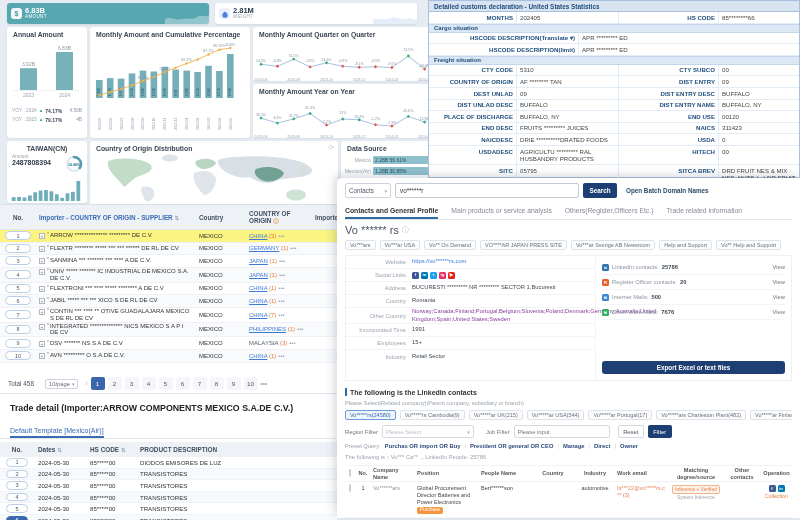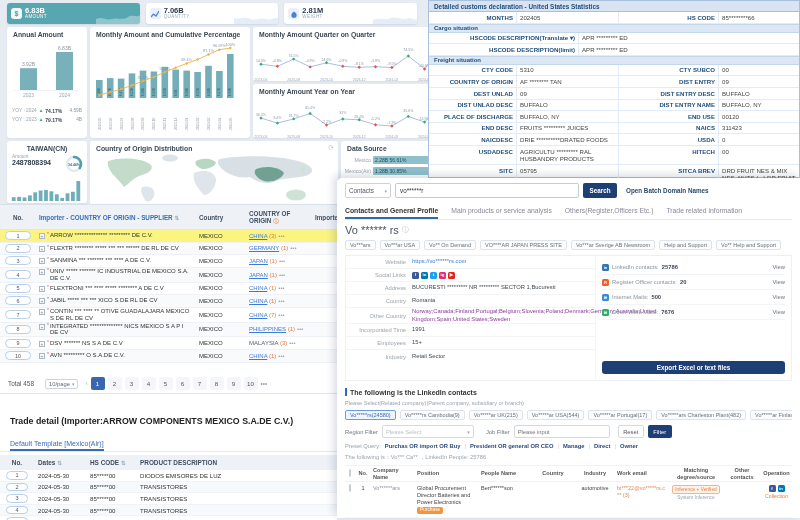--- a/index.html
+++ b/index.html
@@ -75,21 +75,21 @@
 .olink.plain-link{color:#55606c;text-decoration:none}
 .cnt{color:#e07a3f}
 .dots{color:#99a5b1;margin-left:2px}
 .pag{display:flex;align-items:center;gap:3px;padding:4px 8px;font-size:6.4px;color:#556}
 .psel{border:1px solid #ccd5de;border-radius:2px;padding:1px 3px;font-size:5.8px;color:#667;display:flex;gap:2px;align-items:center;margin-left:8px}
 .pprev{color:#aab6c2;margin-left:4px}
 .pg{min-width:14px;height:13px;border-radius:2px;background:#f4f6f9;color:#556;display:flex;align-items:center;justify-content:center;font-size:6.2px;padding:0 2px}
 .pg.pg-active{background:#3a66ad;color:#fff}
 .pmore{color:#99a5b1}
 
-#trade{left:0;top:393px;width:337px;height:127px;background:#fff;z-index:3;border-top:1px solid #dde4ec;padding-top:19px;overflow:hidden}
+#trade{left:0;top:393px;width:337px;height:127px;background:#fff;z-index:3;border-top:1px solid #dde4ec;padding-top:6px;overflow:hidden}
 .td-title{font-size:8.8px;font-weight:bold;color:#222;padding:3px 10px 4px}
 .tabrow{border-bottom:1px solid #e8e8e8;padding:2px 10px 0}
 .ttab{display:inline-block;font-size:7px;color:#3a6cb5;padding-bottom:2px;border-bottom:2px solid #3a6cb5}
 .td-h{display:flex;background:#eef2f7;min-height:15px;align-items:center;font-size:6.4px;font-weight:bold;color:#3f4e5f;margin-top:3px}
 .td-h>div,.td-r>div{padding:0 4px}
 .t-no{width:34px;text-align:center;flex:none}
 .t-date{width:52px;flex:none}
 .t-hs{width:50px;flex:none}
 .t-desc{flex:1}
 .td-r{display:flex;align-items:center;min-height:11.6px;border-bottom:1px solid #f0f3f7;font-size:6.1px;color:#333}
@@ -175,34 +175,20 @@
         <span class="v">6.83B</span>
         <span class="l">AMOUNT</span>
       </span>
     <span class="spark"><svg width="44" height="12">
           <path d="M0 12 L0 7 C6 4 10 9 16 7 C22 5 26 9 32 5 C37 2 41 6 44 3 L44 12 Z" fill="rgba(255,255,255,.35)"></path>
         </svg></span>
   </div>
   <div class="kpi">
     <span class="kpi-ic" style="background:#eaf1fc">
         <svg width="8" height="8">
-          <polyline points="0,7 2.5,4 5,6 8,1" stroke="#4a7edd" fill="none" stroke-width="1.2"></polyline>
-        </svg>
-      </span>
-    <span class="txt">
-        <span class="v">7.06B</span>
-        <span class="l">QUANTITY</span>
-      </span>
-    <span class="spark"><svg width="44" height="12">
-          <path d="M0 12 L0 6 C6 8 10 4 16 7 C22 9 26 5 32 7 C37 9 41 5 44 6 L44 12 Z" fill="#e4edf8"></path>
-        </svg></span>
-  </div>
-  <div class="kpi">
-    <span class="kpi-ic" style="background:#eaf1fc">
-        <svg width="8" height="8">
           <path d="M2.6 3 A1.6 1.6 0 0 1 5.4 3" stroke="#4a7edd" fill="none" stroke-width="1"></path>
           <circle cx="4" cy="5.2" r="2.6" fill="#4a7edd"></circle>
         </svg>
       </span>
     <span class="txt">
         <span class="v">2.81M</span>
         <span class="l">WEIGHT</span>
       </span>
     <span class="spark"><svg width="44" height="12">
           <path d="M0 12 L0 8 C6 5 12 9 18 6 C24 4 30 9 36 6 L44 8 L44 12 Z" fill="#e4edf8"></path>

